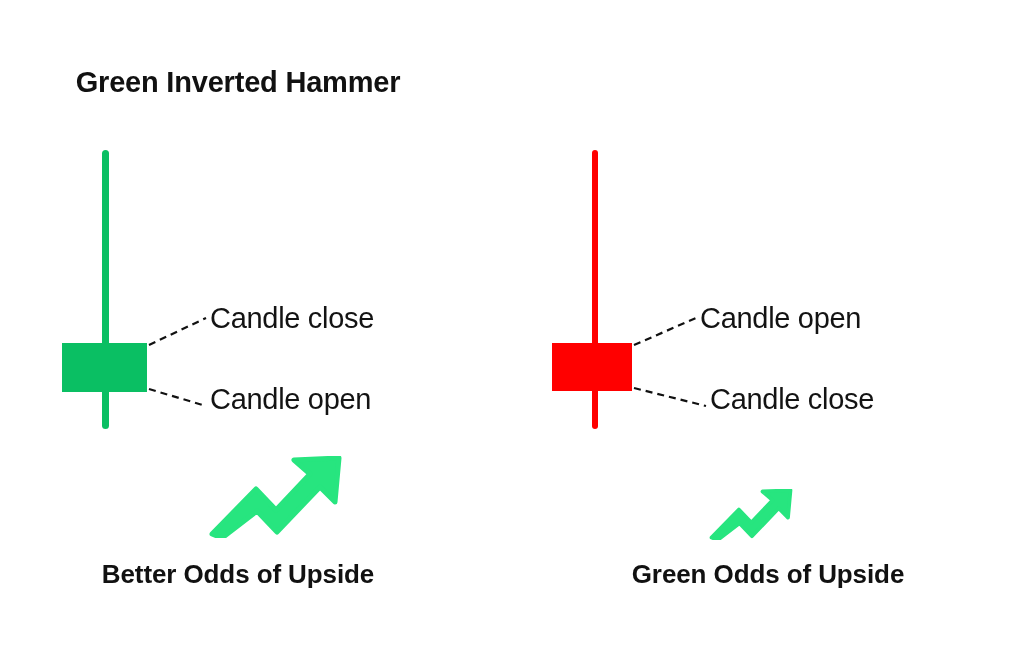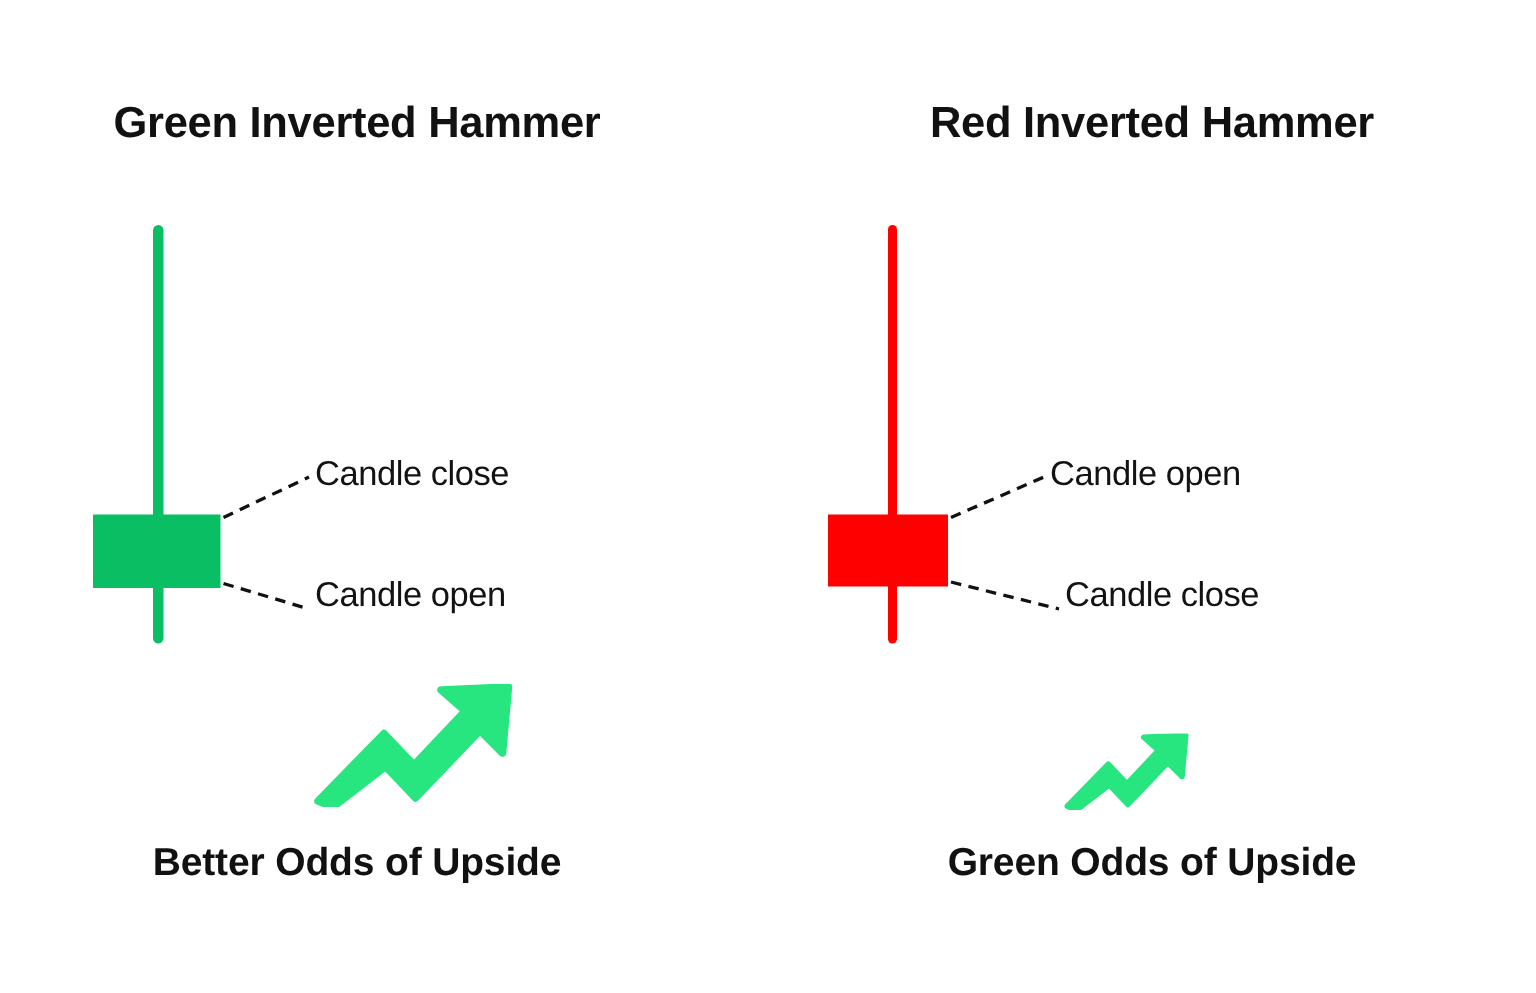--- a/index.html
+++ b/index.html
@@ -97,21 +97,21 @@
     left: 0;
     top: 0;
     width: 512px;
     height: 662px;
     pointer-events: none;
   }
 
   
   .callout {
     position: absolute;
-    font-size: 23px;
+    font-size: 29px;
     font-weight: 400;
     color: #131313;
     white-space: nowrap;
     letter-spacing: -0.3px;
   }
   .callout-g-top    { left: 210px; top: 302px; }
   .callout-g-bottom { left: 210px; top: 383px; }
   .callout-r-top    { left: 188px; top: 302px; }
   .callout-r-bottom { left: 198px; top: 383px; }
 
@@ -162,21 +162,20 @@
 
     <svg class="arrow arrow-big" viewBox="0 0 135 82">
       <path d="M4 78 L48 33 L68 54 L102 18 L86 4 L131 2 L127 46 L112 31 L69 76 L49 55 L14 82 Z" fill="#27E57F" stroke="#27E57F" stroke-width="5" stroke-linejoin="round"></path>
     </svg>
 
     <div class="caption">Better Odds of Upside</div>
   </div>
 
   <div class="panel panel-red">
 
-    <div class="panel-title">Red Inverted Hammer</div>
 
     <div class="candle candle-red">
       <div class="wick"></div>
       <div class="body"></div>
     </div>
 
     <svg class="leaders" viewBox="0 0 512 662">
       <line x1="122" y1="345" x2="184" y2="318" stroke="#111111" stroke-width="2.2" stroke-dasharray="7 5"></line>
       <line x1="122" y1="388" x2="194" y2="406" stroke="#111111" stroke-width="2.2" stroke-dasharray="7 5"></line>
     </svg>

